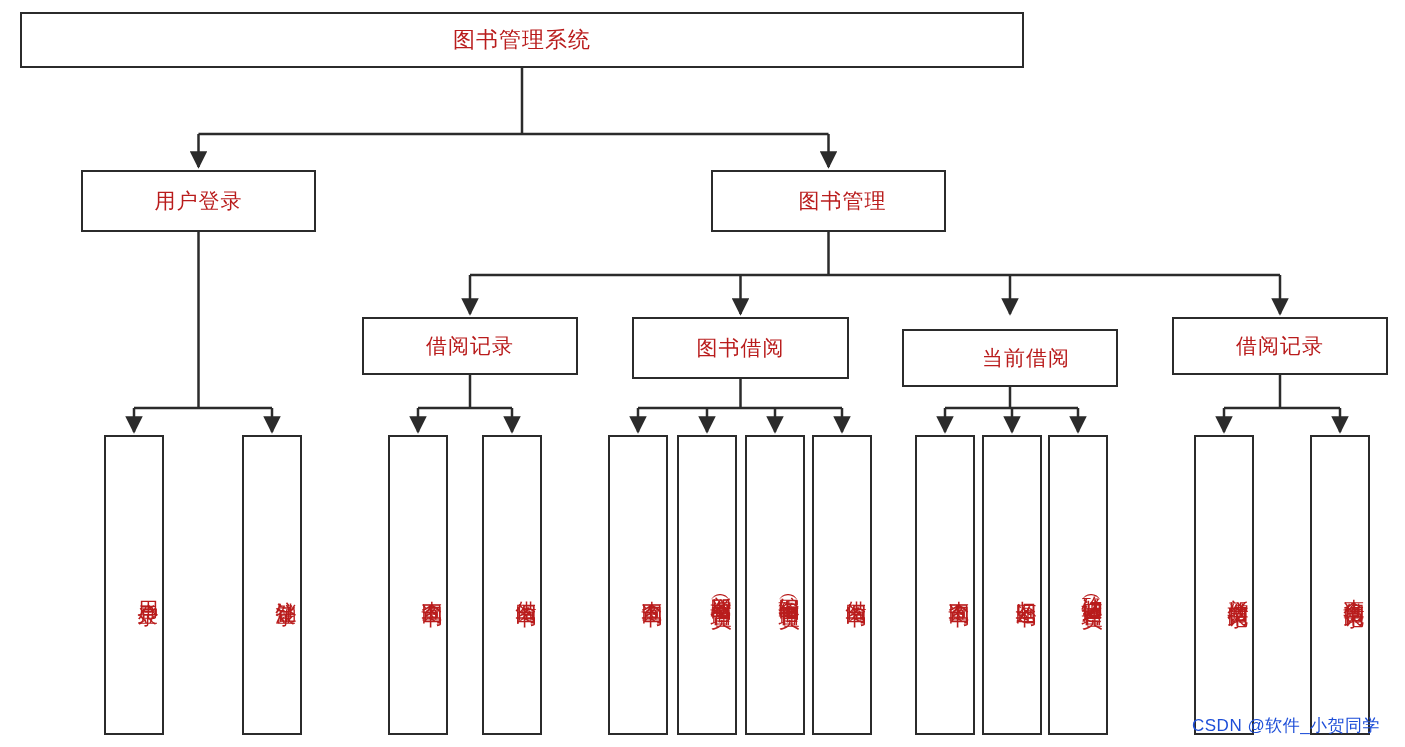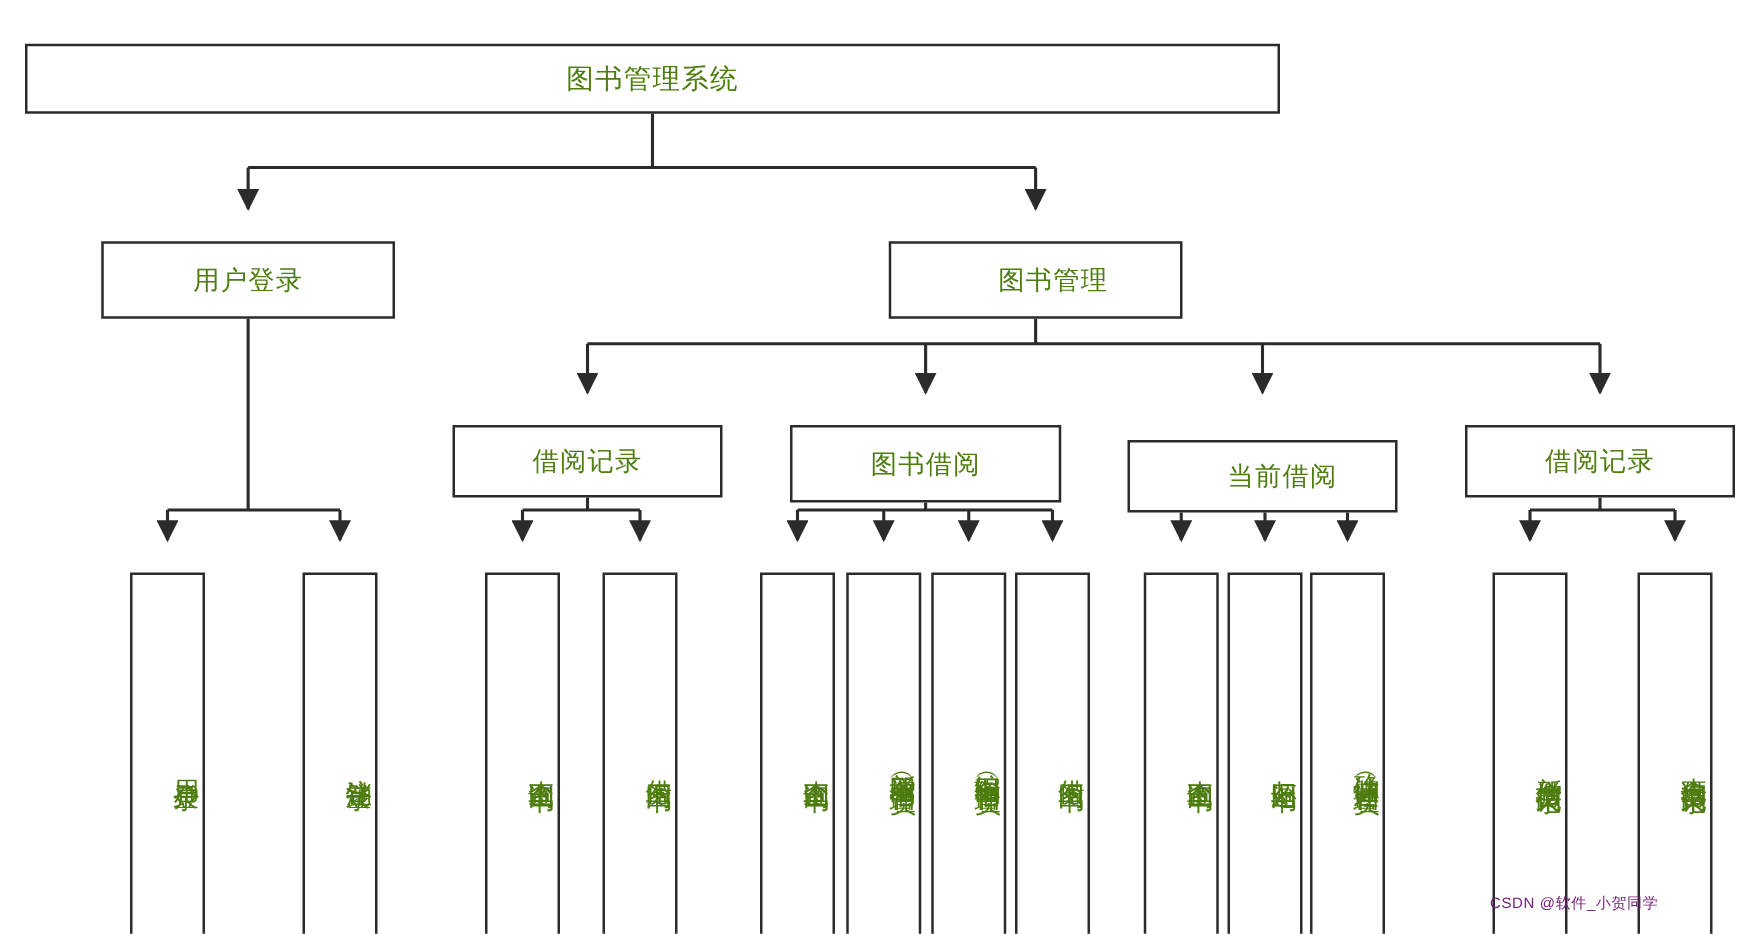--- a/index.html
+++ b/index.html
@@ -9,38 +9,37 @@
     overflow:hidden;position:relative;
   }
   #diagram-root{position:relative;width:1405px;height:747px;background:#fff;}
   svg.edges{position:absolute;left:0;top:0;width:1405px;height:747px;}
   .node{
     position:absolute;
     background:#ffffff;
     border:2px solid #2b2b2b;
     box-sizing:border-box;
     display:flex;align-items:center;justify-content:center;
-    color:#4d7c0f;
-    margin-top:23px;
+    color:#b91c1c;
   }
   .node.h{ font-size:21px; letter-spacing:1px; }
   .node.v{
     writing-mode:vertical-rl;
     text-orientation:upright;
     font-size:21px;
     letter-spacing:2px;
     padding-top:6px;
     align-items:flex-start;
     justify-content:center;
   }
   .node.root{ font-size:22px; }
   .watermark{
     position:absolute;
-    color:#701a75;
-    font-size:12px;
+    color:#1d4ed8;
+    font-size:17px;
     letter-spacing:.5px;
     white-space:nowrap;
     user-select:none;
   }
 </style>
 </head>
 <body>
 
 <div id="diagram-root">
   <svg class="edges" viewBox="0 0 1405 747" xmlns="http://www.w3.org/2000/svg">

